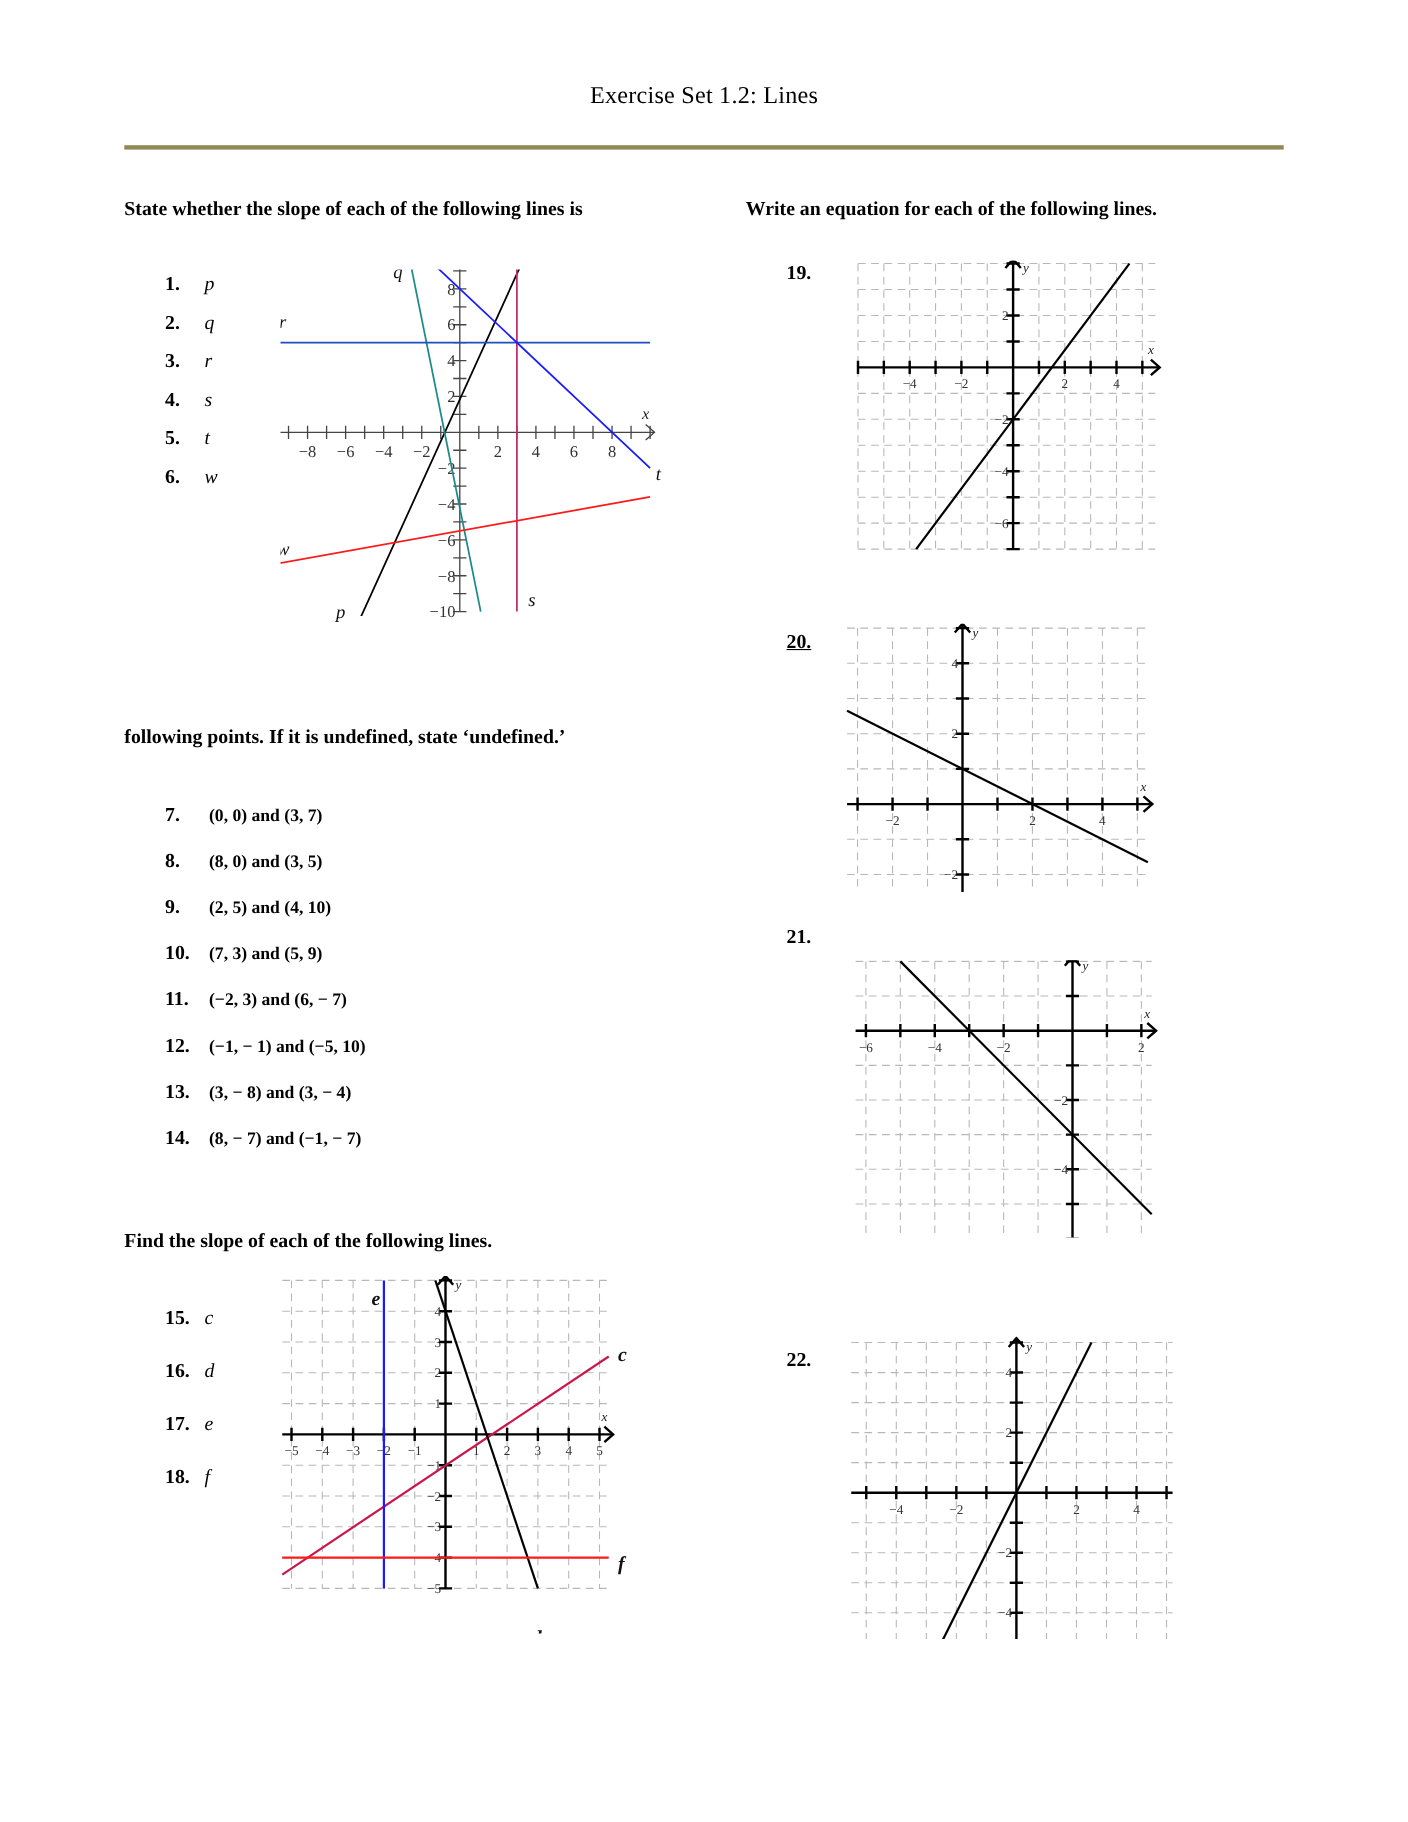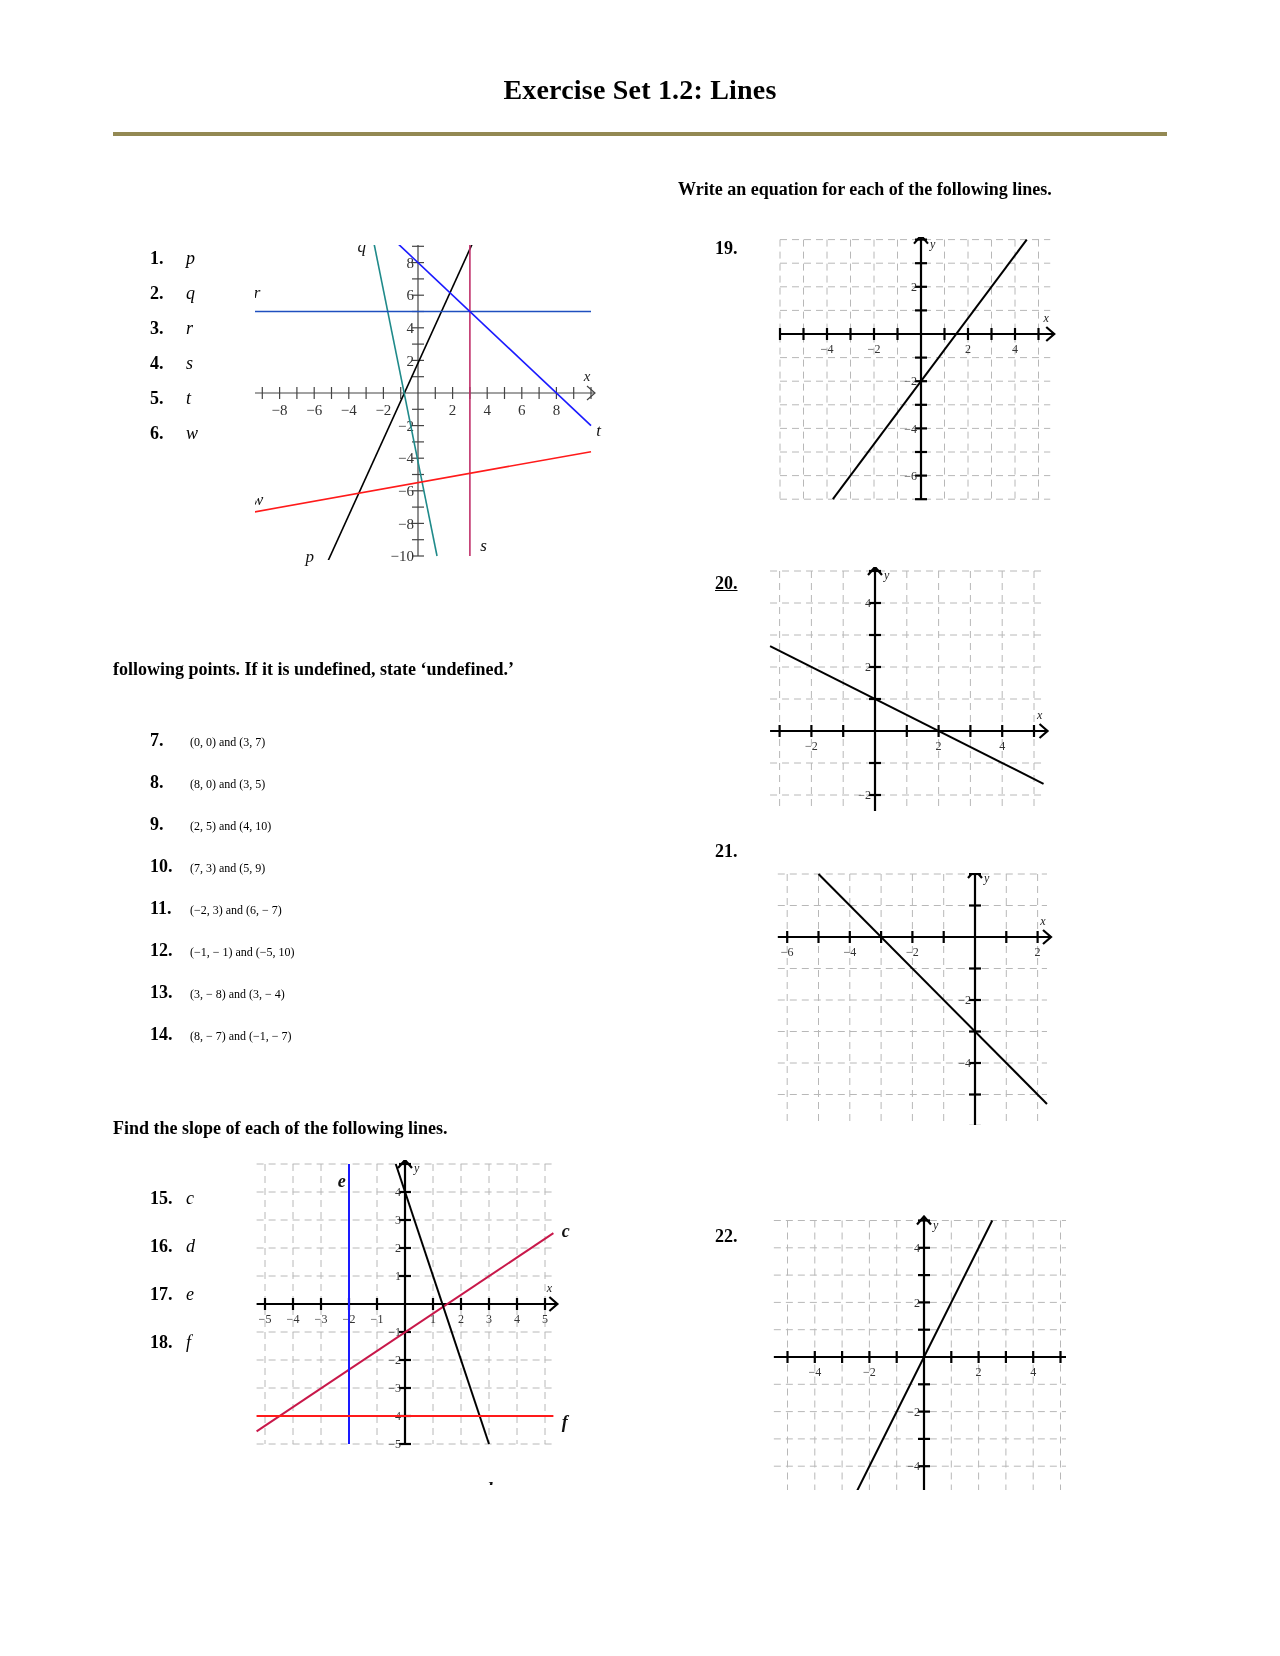--- a/index.html
+++ b/index.html
@@ -3,37 +3,38 @@
 <meta charset="utf-8">
 <style>
   html, body { margin: 0; padding: 0; background: #ffffff; }
   body {
     width: 1280px; height: 1656px; position: relative; overflow: hidden;
     font-family: "Liberation Serif", "DejaVu Serif", serif; color: #000;
   }
   .abs { position: absolute; }
   .title {
     left: 0; width: 1280px; top: 74px; text-align: center;
-    font-size: 28px; font-weight: bold; letter-spacing: 0.2px;
+    font-size: 22px; font-weight: normal; letter-spacing: 0.2px;
   }
   .rule { left: 113px; top: 132px; width: 1054px; height: 4px; background: #938953; }
   .instr { font-size: 18px; font-weight: bold; line-height: 24px; }
   .qnum { font-size: 18px; font-weight: bold; }
   .qvar { font-size: 18px; font-style: italic; }
-  .qtext { font-size: 12px; }
+  .qtext { font-size: 16px; font-weight: bold; }
   .row { display: flex; align-items: baseline; }
   svg text { font-family: "Liberation Serif", "DejaVu Serif", serif; }
 </style>
 </head>
 <body>
 
 <div class="abs title">Exercise Set 1.2:  Lines</div>
 <div class="abs rule"></div>
 
 <div class="abs instr" style="left:113px; top:177px;">
+  <div>State whether the slope of each of the following lines is</div>
 </div>
 
 <div class="abs" style="left:150px; top:248px;">
   <div class="row" style="height:35px">
       <span class="qnum" style="width:36px">1.</span>
       <span class="qvar">p</span>
     </div>
   <div class="row" style="height:35px">
       <span class="qnum" style="width:36px">2.</span>
       <span class="qvar">q</span>

